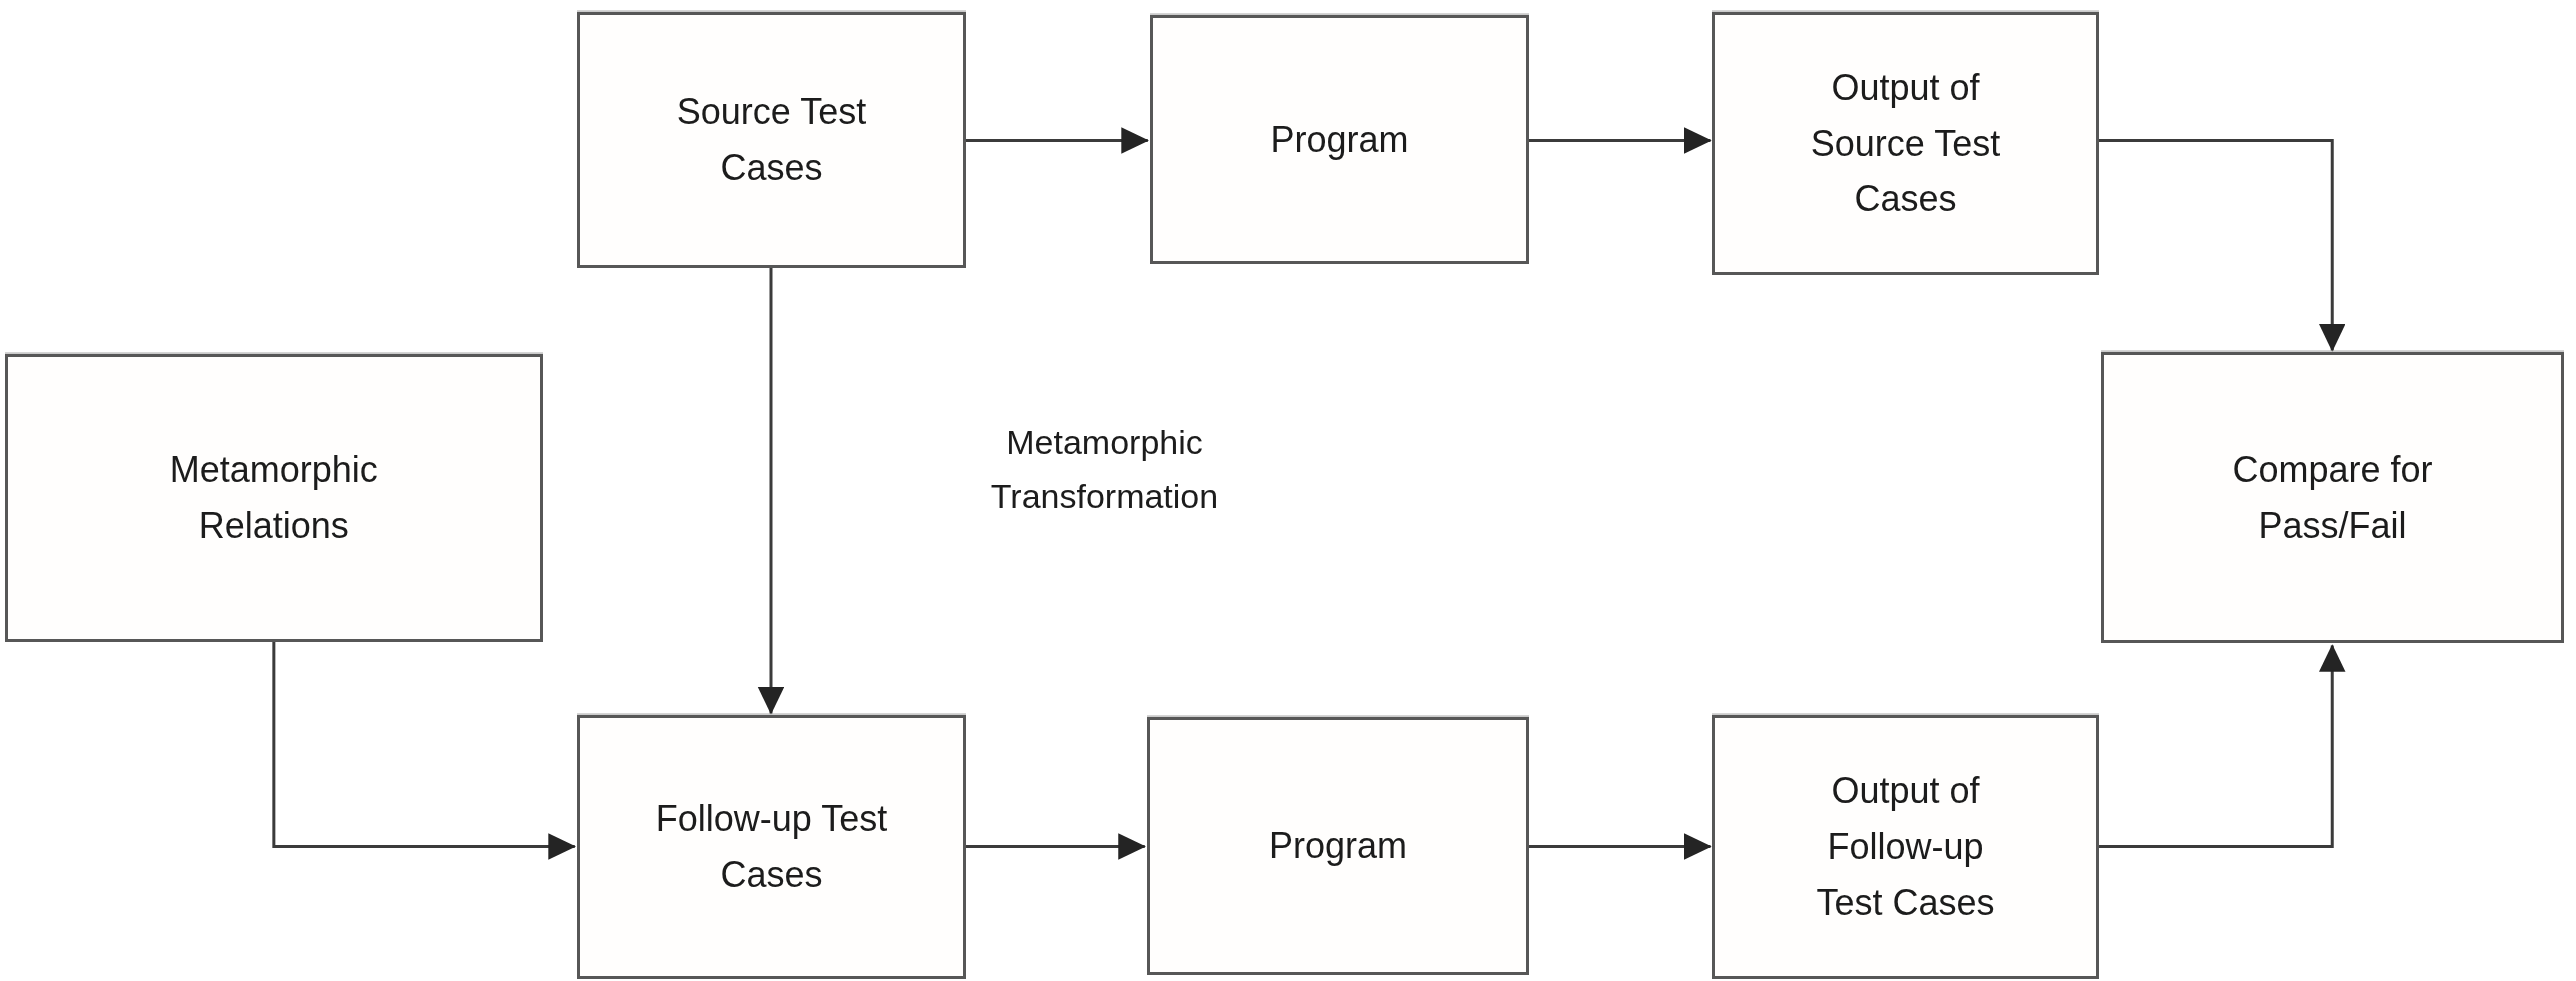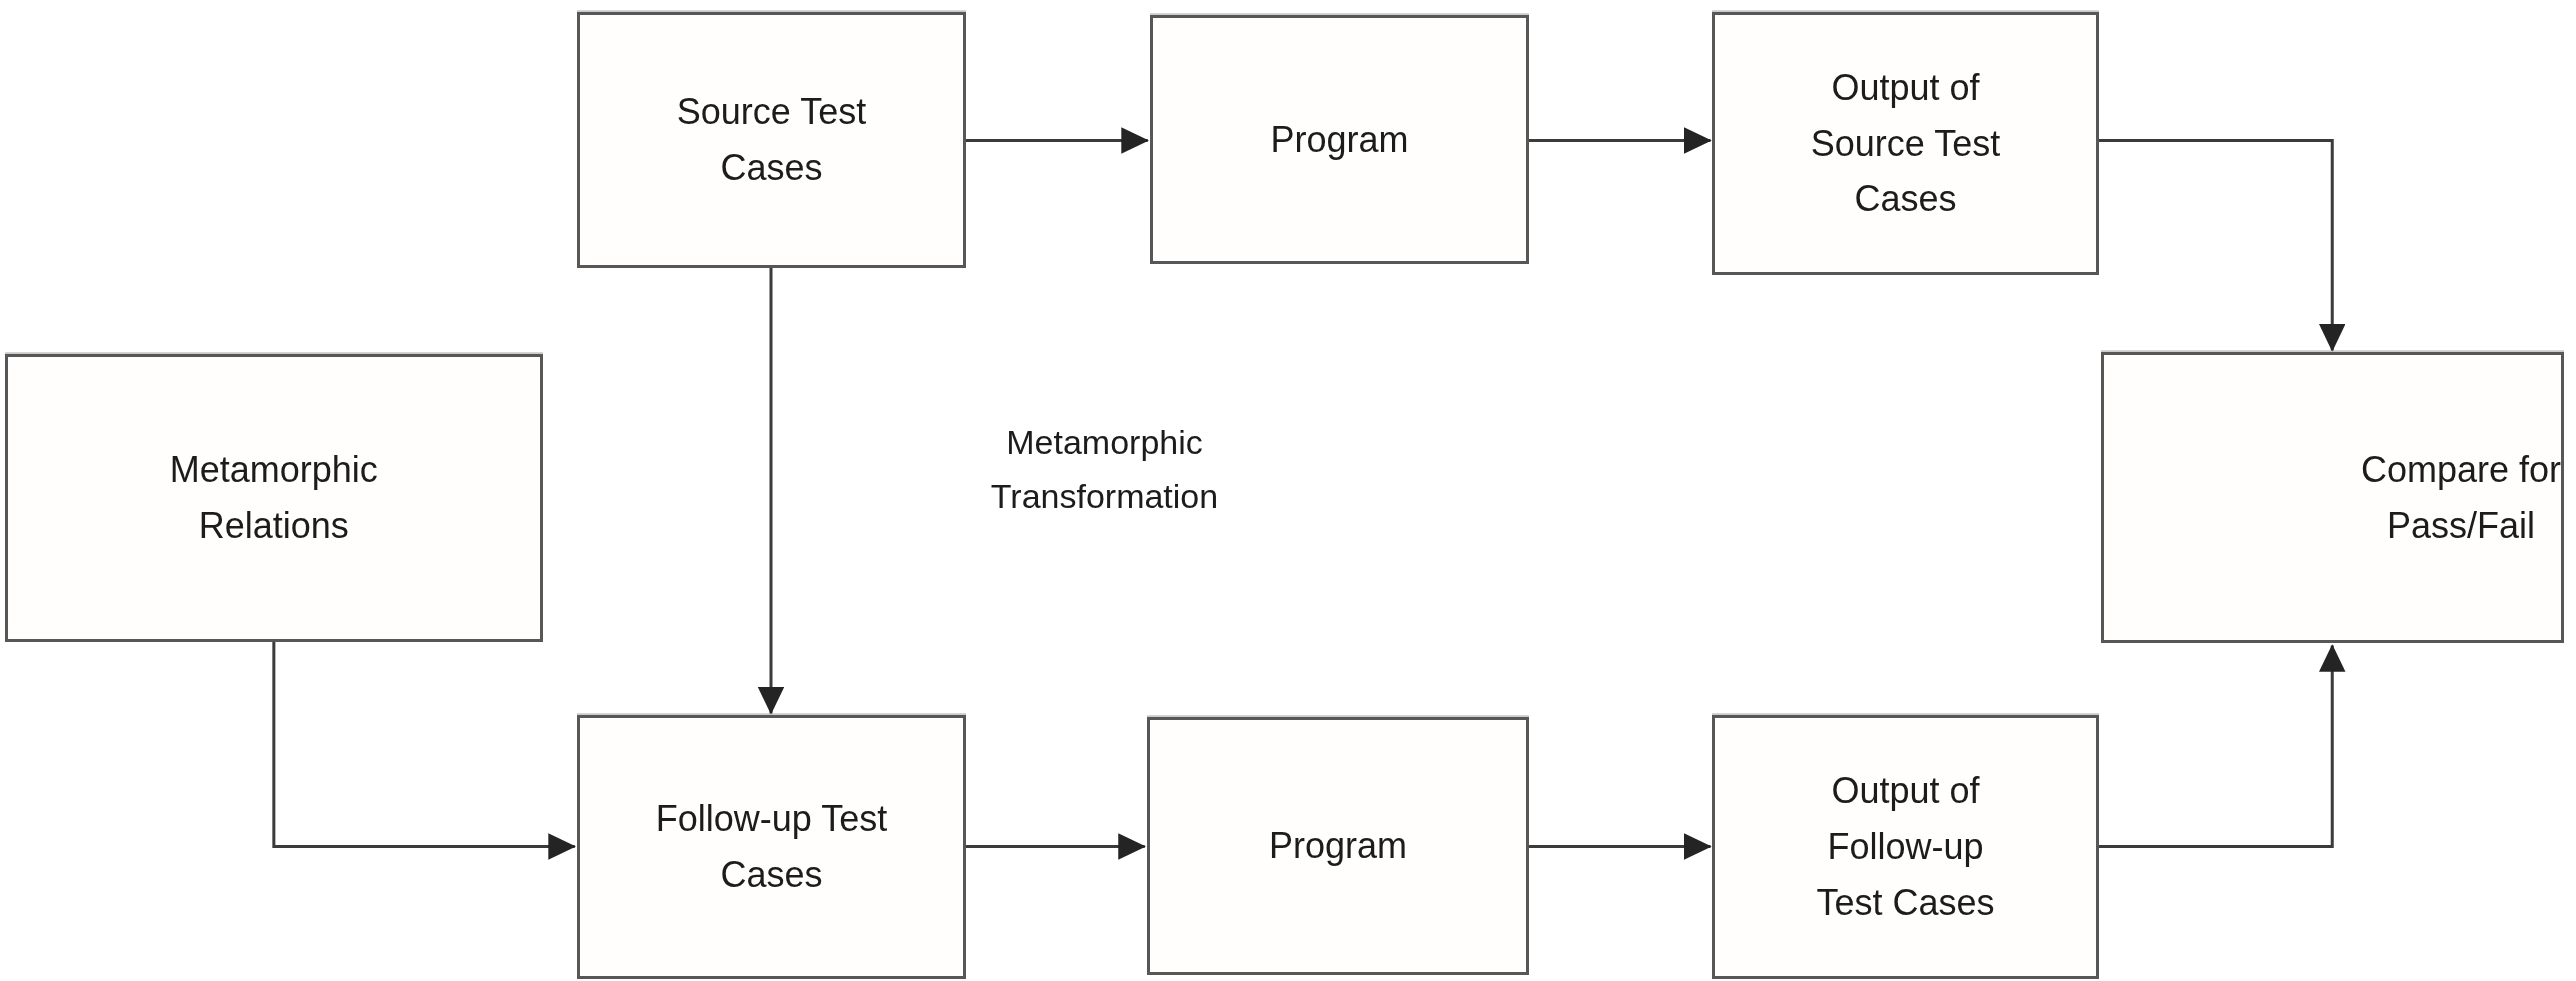--- a/index.html
+++ b/index.html
@@ -52,21 +52,21 @@
     font-size: 34px;
     line-height: 1.6;
     white-space: pre-line;
     color: var(--text);
   }
   
   #node-metamorphic-relations { left: 4.8px;    top: 354px;  width: 538px; height: 288px; }
   #node-source-test-cases     { left: 577px;  top: 12px;   width: 389px; height: 256px; }
   #node-program-top           { left: 1150px; top: 15px;   width: 379px; height: 249px; }
   #node-output-source         { left: 1712px; top: 12px;   width: 387px; height: 263px; }
-  #node-compare               { left: 2101px; top: 352px;  width: 463px; height: 291px; justify-content: flex-end; }
+  #node-compare               { left: 2101px; top: 352px;  width: 463px; height: 291px; }
   #node-follow-up             { left: 577px;  top: 715px; width: 389px; height: 264px; }
   #node-program-bottom        { left: 1147px; top: 717px; width: 382px; height: 258px; }
   #node-output-follow-up      { left: 1712px; top: 715px; width: 387px; height: 264px; }
   #edge-label-metamorphic-transformation { left: 942px; top: 415px; width: 325px; }
 </style>
 </head>
 <body>
 
 <div id="canvas">
 

